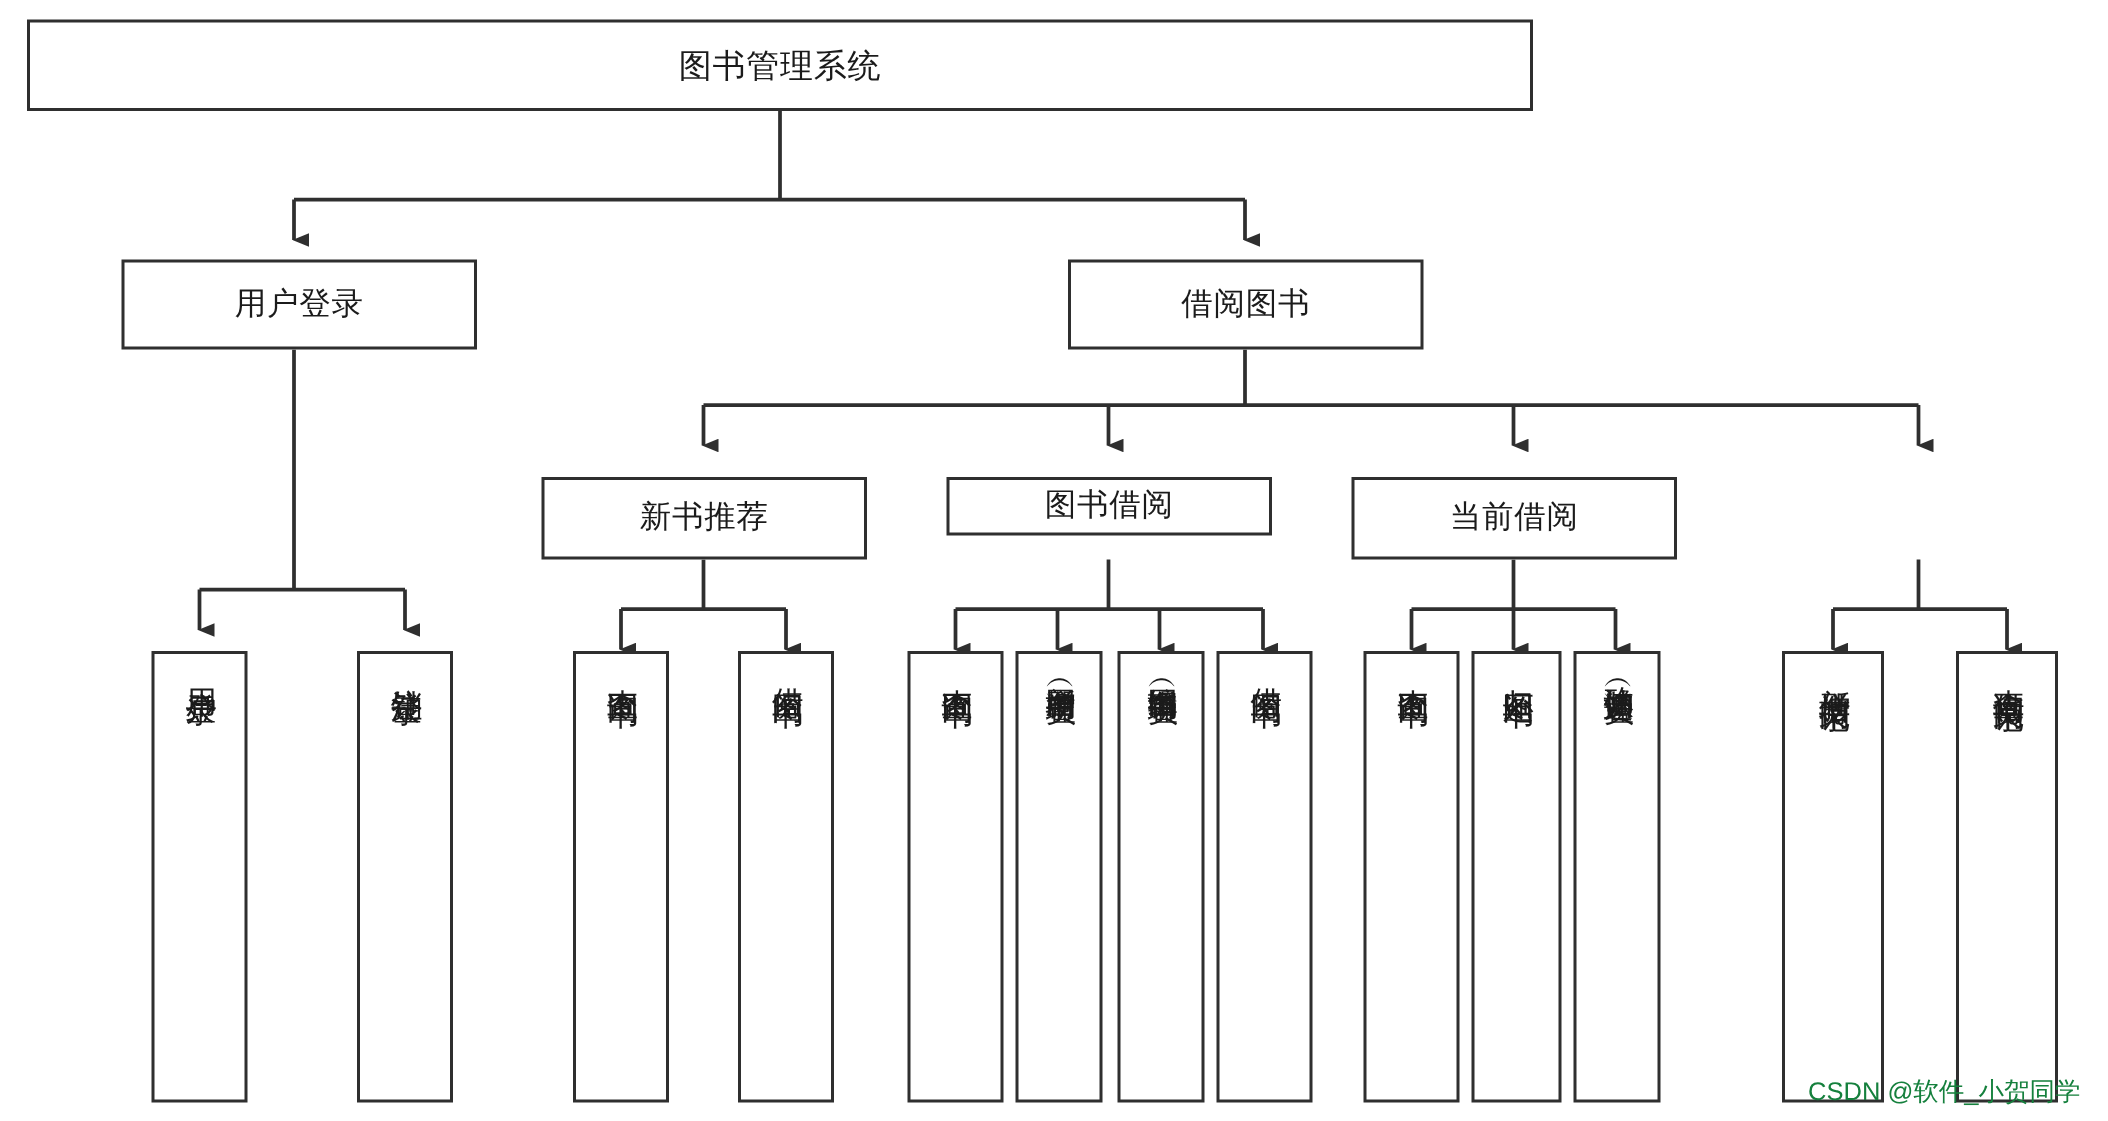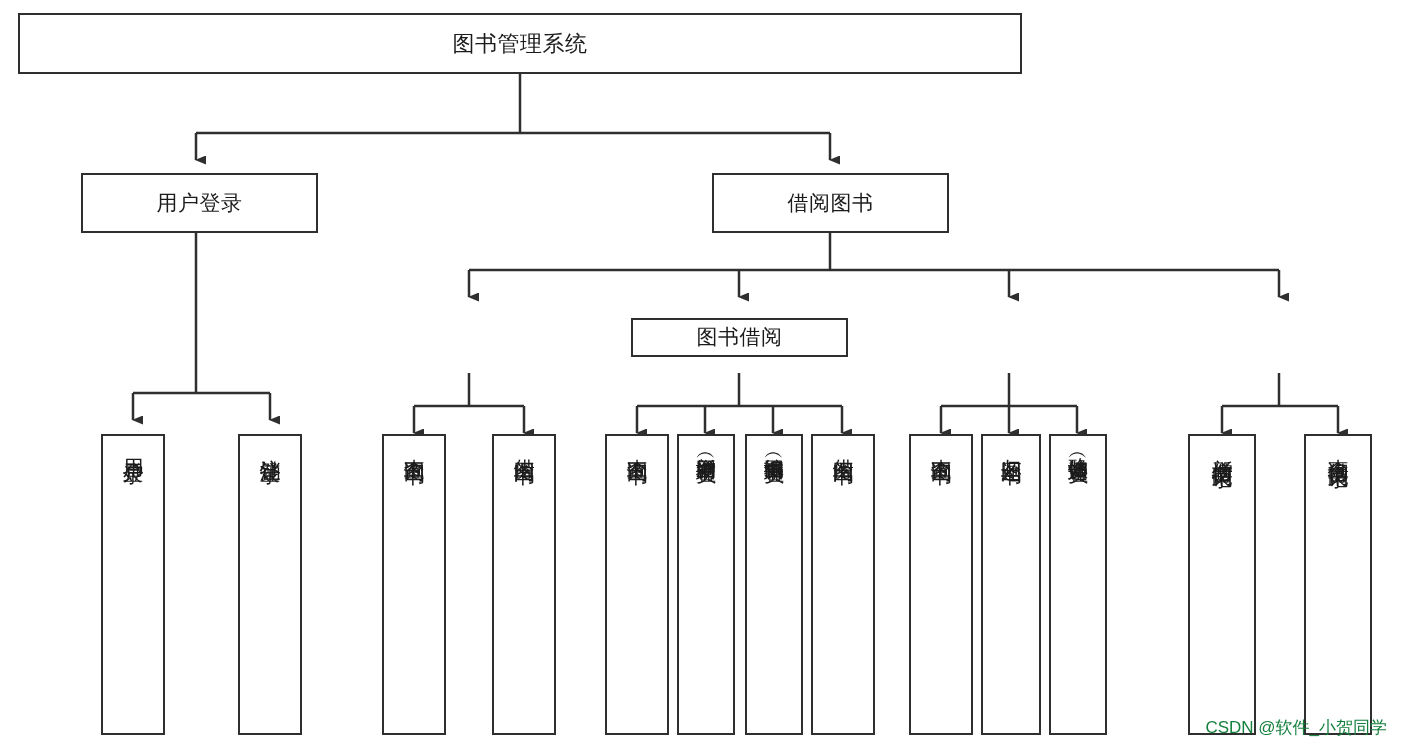--- a/index.html
+++ b/index.html
@@ -143,23 +143,29 @@
     <span class="node-label">图书管理系统</span>
   </div>
 
   <div class="node horiz" style="left:81px; top:173px; width:237px; height:60px;">
     <span class="node-label">用户登录</span>
   </div>
   <div class="node horiz" style="left:712px; top:173px; width:237px; height:60px;">
     <span class="node-label">借阅图书</span>
   </div>
 
+  <div class="node horiz" style="left:361px; top:318px; width:217px; height:55px;">
+    <span class="node-label">新书推荐</span>
+  </div>
   <div class="node horiz" style="left:631px; top:318px; width:217px; height:39px;">
     <span class="node-label">图书借阅</span>
   </div>
+  <div class="node horiz" style="left:901px; top:318px; width:217px; height:55px;">
+    <span class="node-label">当前借阅</span>
+  </div>
 
   <div class="node vert" style="left:101px; top:434px; width:64px; height:301px;">
     <span class="node-label">用户登录</span>
   </div>
   <div class="node vert" style="left:238px; top:434px; width:64px; height:301px;">
     <span class="node-label">注销登录</span>
   </div>
 
   <div class="node vert" style="left:382px; top:434px; width:64px; height:301px;">
     <span class="node-label">查询图书</span>

